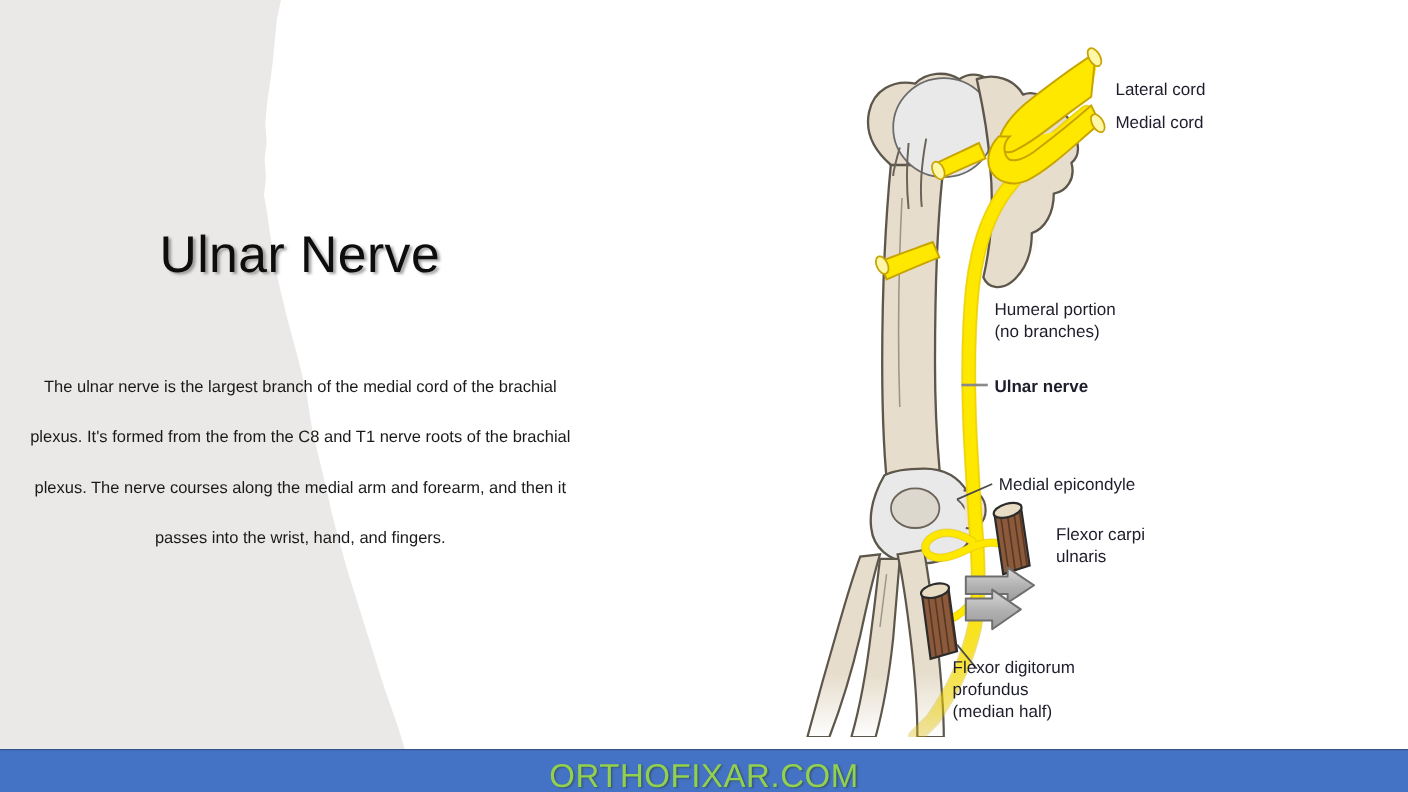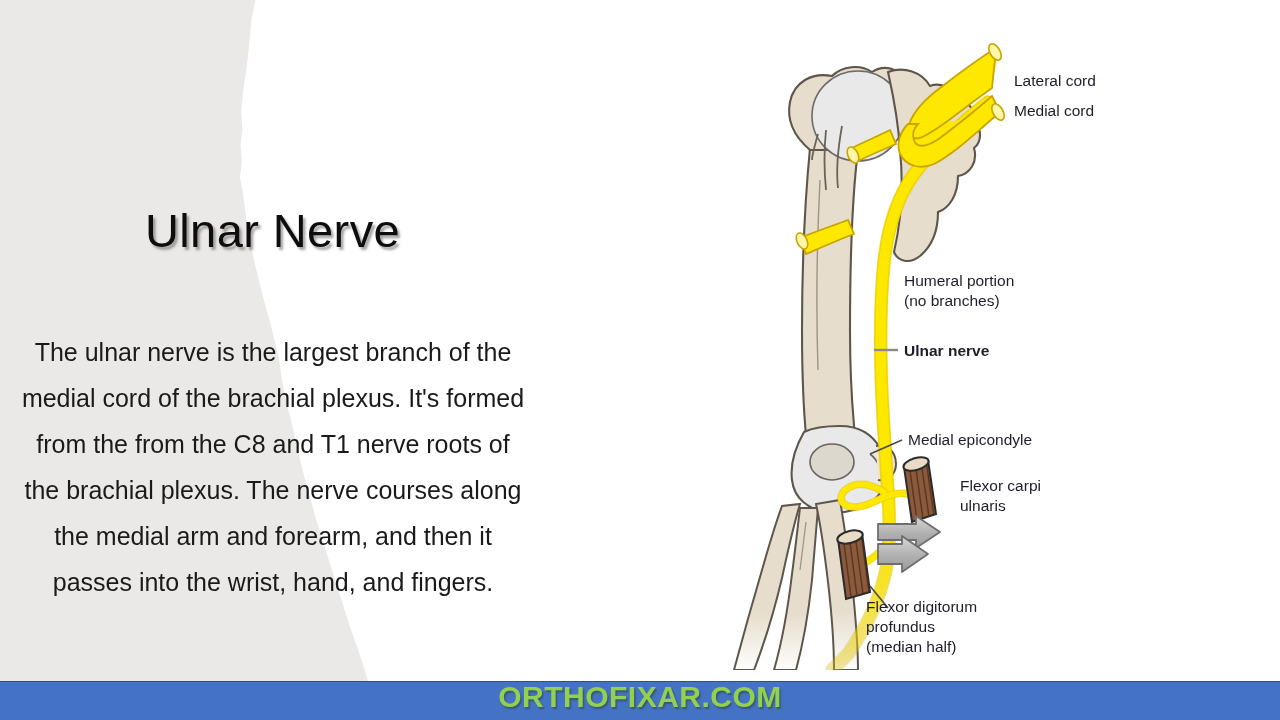--- a/index.html
+++ b/index.html
@@ -61,38 +61,37 @@
     text-shadow: 2.5px 2.5px 2.5px rgba(90,90,90,0.55);
     white-space: nowrap;
   }
 
   #body-text {
     position: absolute;
     left: 18px;
     top: 329px;
     width: 510px;
     text-align: center;
-    font-size: 25px;
+    font-size: 15px;
     line-height: 46px;
     color: #1a1a1a;
   }
 
   
   #footer-banner {
     position: absolute;
     left: 0;
     top: 681px;
     width: 1280px;
     height: 39px;
     background: #4472c4;
     border-top: 1px solid #2f4f86;
     display: flex;
-    align-items: flex-start;
+    align-items: flex-end;
     justify-content: center;
-    font-weight: bold;
   }
   #footer-text {
     font-size: 30px;
     color: #92d050;
     letter-spacing: 0.5px;
     text-shadow: 1.5px 1.5px 1.5px rgba(40,60,20,0.45);
     line-height: 1;
   }
 
   

